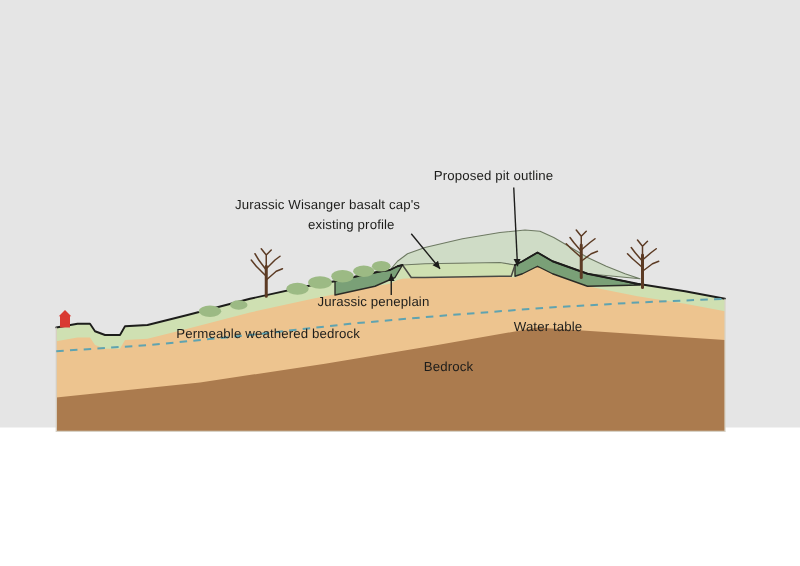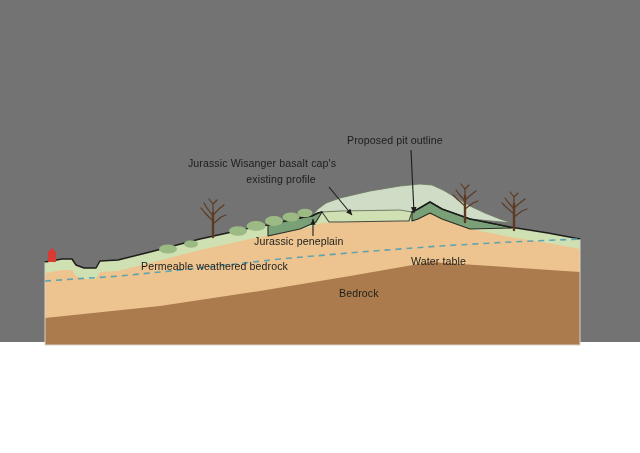--- a/index.html
+++ b/index.html
@@ -13,21 +13,21 @@
     height: 453px;
     font-family: "Liberation Sans", sans-serif;
     position: relative;
     overflow: hidden;
   }
   #diagram-root {
     position: absolute;
     left: 0; top: 0;
     width: 640px;
     height: 342px;
-    background: #737373;
+    background: #e5e5e5;
   }
   svg.cross-section {
     display: block;
     width: 640px;
     height: 453px;
   }
   .lbl {
     font-family: "Liberation Sans", sans-serif;
     font-size: 10.6px;
     fill: #1d1d1b;

